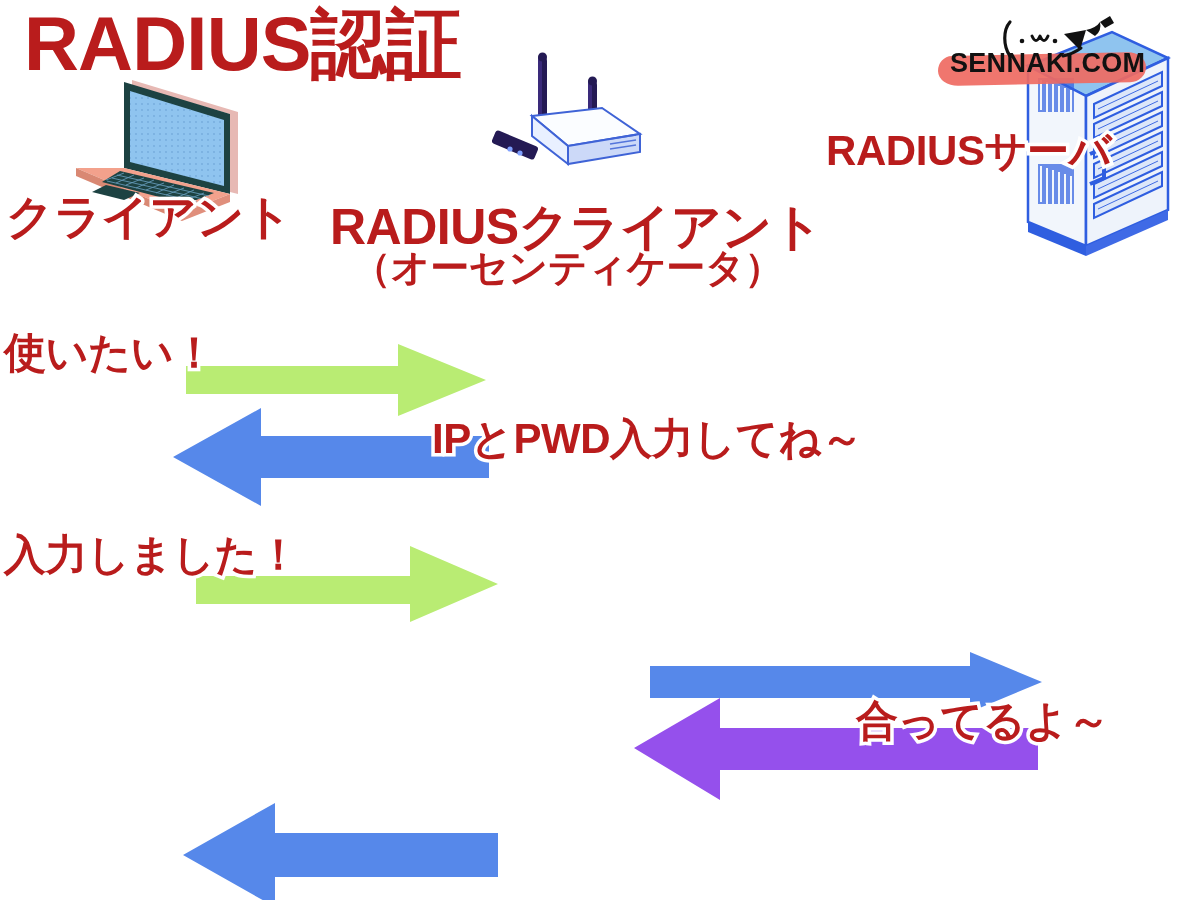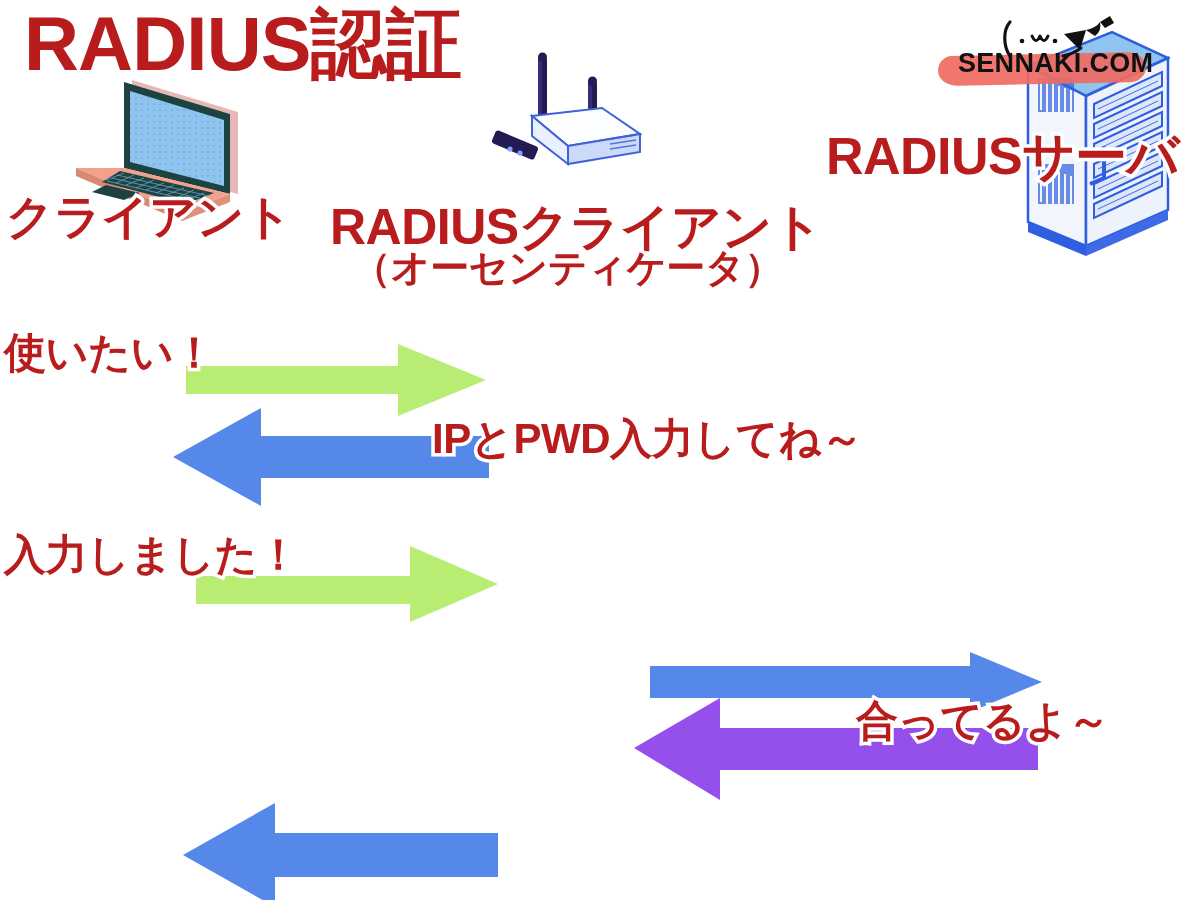--- a/index.html
+++ b/index.html
@@ -29,21 +29,21 @@
   }
   .title {
     font-size: 76px;
     left: 24px;
     top: 6px;
     -webkit-text-stroke: 9px #ffffff;
   }
   .label-client   { font-size: 47px; left: 6px;   top: 193px; }
   .label-rclient1 { font-size: 50px; left: 330px; top: 186px; margin-top: 16px; }
   .label-rclient2 { font-size: 39px; left: 352px; top: 248px; }
-  .label-rserver  { font-size: 52px; left: 826px; top: 130px; }
+  .label-rserver  { font-size: 42px; left: 826px; top: 130px; }
 
   .msg { font-size: 42px; }
   .msg-1 { left: 4px;   top: 332px; }
   .msg-2 { left: 432px; top: 418px; }
   .msg-3 { left: 4px;   top: 534px; }
   .msg-4 { left: 434px; top: 609px; }
   .msg-5 { left: 856px; top: 700px; }
   .msg-6 { left: 420px; top: 806px; }
 
   
@@ -60,21 +60,21 @@
     position: absolute;
     left: 0; top: 40px;
     width: 208px; height: 30px;
     background: #ef6a62;
     border-radius: 14px 18px 16px 20px / 50%;
     transform: rotate(-1.2deg);
     opacity: 0.92;
   }
   .wm-text {
     position: absolute;
-    left: 20px; top: 34px;
+    left: 12px; top: 34px;
     font-size: 27px;
     font-weight: 700;
     color: #111111;
     letter-spacing: 0.3px;
     white-space: nowrap;
   }
   .wm-face {
     position: absolute;
     left: 62px; top: 2px;
     width: 130px; height: 46px;

